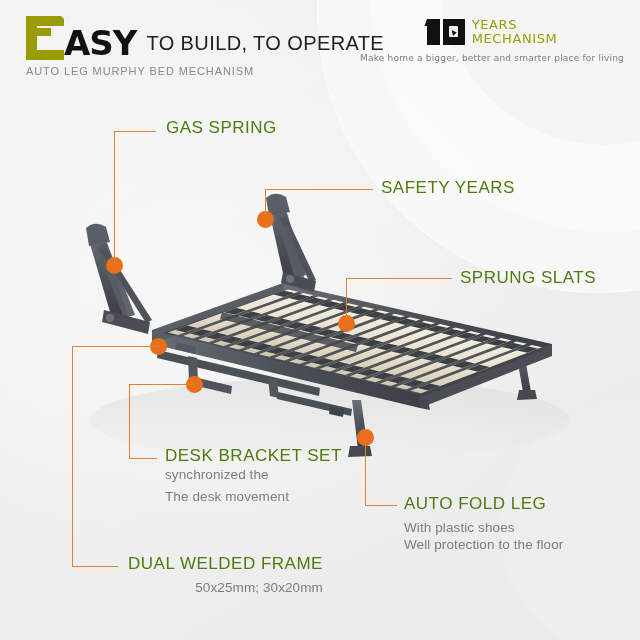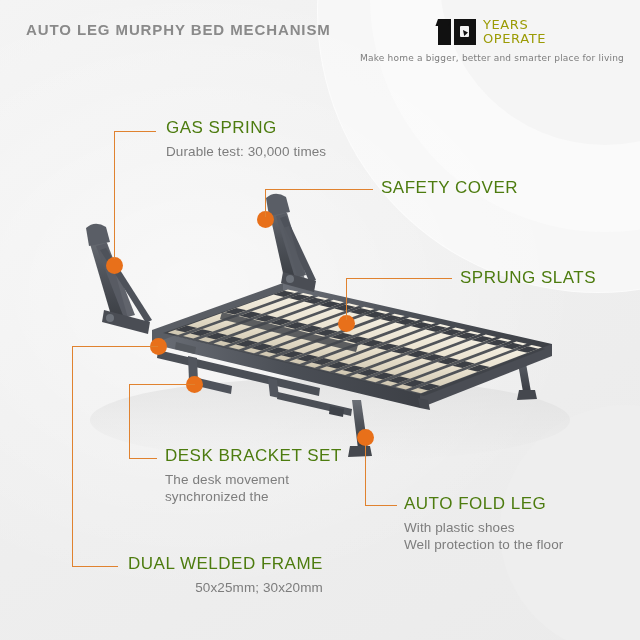--- a/index.html
+++ b/index.html
@@ -34,21 +34,21 @@
   .logo-mark .b1{left:0;top:0;width:11px;height:44px;}
   .logo-mark .b2{left:11px;top:0;width:27px;height:10px;}
   .logo-mark .b3{left:11px;top:34px;width:27px;height:10px;}
   .logo-mark .b4{left:11px;top:12px;width:14px;height:8px;}
   .logo-mark .notch{position:absolute;right:0;top:0;width:0;height:0;
     border-left:9px solid transparent;border-top:9px solid #f1f1f1;}
   .logo-asy{font-size:34px;font-weight:bold;color:#111;letter-spacing:-1px;
     line-height:34px;margin-left:-6px;font-family:"DejaVu Sans",sans-serif;}
   .logo-tag{font-size:20px;color:#222;letter-spacing:.4px;margin-left:10px;
     line-height:30px;padding-bottom:2px;}
-  .logo-sub{font-size:15px;color:#8a8a8a;letter-spacing:.9px;margin-top:5px;font-weight:bold;}
+  .logo-sub{font-size:11px;color:#8a8a8a;letter-spacing:.9px;margin-top:5px;}
 
   .warranty{position:absolute;right:16px;top:18px;text-align:left;}
   .w-row{display:flex;align-items:center;justify-content:center;}
   .w-num{position:relative;width:38px;height:26px;margin-right:7px;}
   .w-num .n1{position:absolute;left:0;top:0;width:13px;height:26px;background:#111;}
   .w-num .n1b{position:absolute;left:0;top:0;width:13px;height:7px;background:#111;
     transform:skewX(-20deg);transform-origin:left top;}
   .w-num .n0{position:absolute;left:16px;top:0;width:22px;height:26px;background:#111;}
   .w-num .n0h{position:absolute;left:22px;top:7px;width:9px;height:11px;background:#f2f2f2;
     border-radius:1px;}
@@ -80,35 +80,46 @@
 <div id="stage">
 
   <div class="bg-base"></div>
   <div class="arc arc-a"></div>
   <div class="arc arc-b"></div>
   <div class="arc arc-c"></div>
   <div class="arc arc-d"></div>
   <div class="vig"></div>
 
   <div class="logo-wrap">
+    <div class="logo-row">
+      <div class="logo-mark">
+        <div class="blk b1"></div>
+          <div class="blk b2"></div>
+        <div class="blk b3"></div>
+          <div class="blk b4"></div>
+        <div class="notch"></div>
+      </div>
+      <div class="logo-asy">ASY</div>
+      <div class="logo-tag">TO BUILD, TO OPERATE</div>
+    </div>
     <div class="logo-sub">AUTO LEG MURPHY BED MECHANISM</div>
   </div>
 
   <div class="warranty">
     <div class="w-row">
       <div class="w-num">
         <div class="n1"></div>
           <div class="n1b"></div>
         <div class="n0"></div>
           <div class="n0h"></div>
           <div class="n0c"></div>
       </div>
       <div>
         <div class="w-txt">YEARS</div>
-        <div class="w-txt">OPERATE</div>
+        <div class="w-txt">MECHANISM</div>
       </div>
     </div>
     <div class="w-tagline">Make home a bigger, better and smarter place for living</div>
   </div>
 
   <svg id="bed" width="640" height="640" viewBox="0 0 640 640">
     <defs>
       <linearGradient id="gMetal" x1="0" y1="0" x2="0" y2="1">
         <stop offset="0" stop-color="#6c7077"></stop>
         <stop offset="0.45" stop-color="#50545b"></stop>
@@ -273,51 +284,50 @@
 
     <path d="M418,398 L428,400 L430,410 L420,408 Z" fill="#44474e"></path>
   </svg>
 
   <div>
     <div class="dot" style="left:106px;top:257px;"></div>
     <div class="line v" style="left:114px;top:131px;height:128px;"></div>
     <div class="line h" style="left:114px;top:131px;width:42px;"></div>
     <div class="callout" style="left:166px;top:118px;">
       <div class="c-title">GAS SPRING</div>
-      <div class="c-desc">Durable test: 30,000 times</div>
     </div>
   </div>
 
   <div>
     <div class="dot" style="left:257px;top:211px;"></div>
     <div class="line v" style="left:265px;top:189px;height:28px;"></div>
     <div class="line h" style="left:265px;top:189px;width:108px;"></div>
     <div class="callout" style="left:381px;top:178px;">
-      <div class="c-title">SAFETY COVER</div>
+      <div class="c-title">SAFETY YEARS</div>
     </div>
   </div>
 
   <div>
     <div class="dot" style="left:338px;top:315px;"></div>
     <div class="line v" style="left:346px;top:278px;height:42px;"></div>
     <div class="line h" style="left:346px;top:278px;width:106px;"></div>
     <div class="callout" style="left:460px;top:268px;">
       <div class="c-title">SPRUNG SLATS</div>
     </div>
   </div>
 
   <div>
     <div class="dot" style="left:186px;top:376px;"></div>
     <div class="line h" style="left:129px;top:384px;width:66px;"></div>
     <div class="line v" style="left:129px;top:384px;height:75px;"></div>
     <div class="line h" style="left:129px;top:458px;width:28px;"></div>
     <div class="callout" style="left:165px;top:446px;">
       <div class="c-title">DESK BRACKET SET</div>
+      <div class="c-desc" style="margin-top:0;">synchronized the</div>
       <div class="c-desc">The desk movement</div>
-      <div class="c-desc" style="margin-top:0;">synchronized the</div>
     </div>
   </div>
 
   <div>
     <div class="dot" style="left:150px;top:338px;"></div>
     <div class="line h" style="left:72px;top:346px;width:86px;"></div>
     <div class="line v" style="left:72px;top:346px;height:221px;"></div>
     <div class="line h" style="left:72px;top:566px;width:46px;"></div>
     <div class="callout" style="left:128px;top:554px;text-align:right;">
       <div class="c-title">DUAL WELDED FRAME</div>

